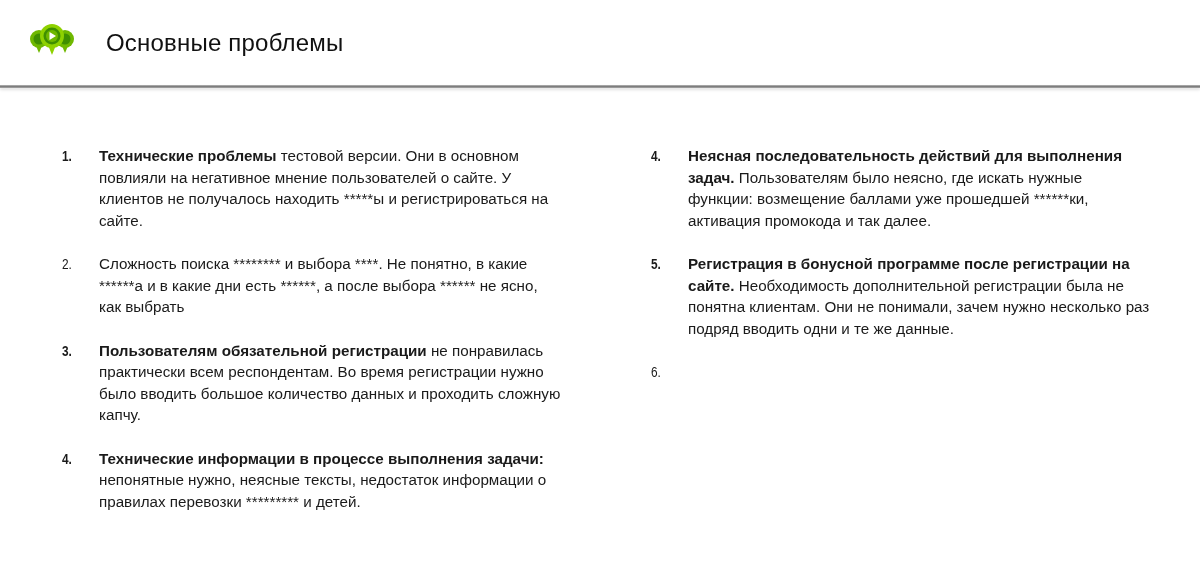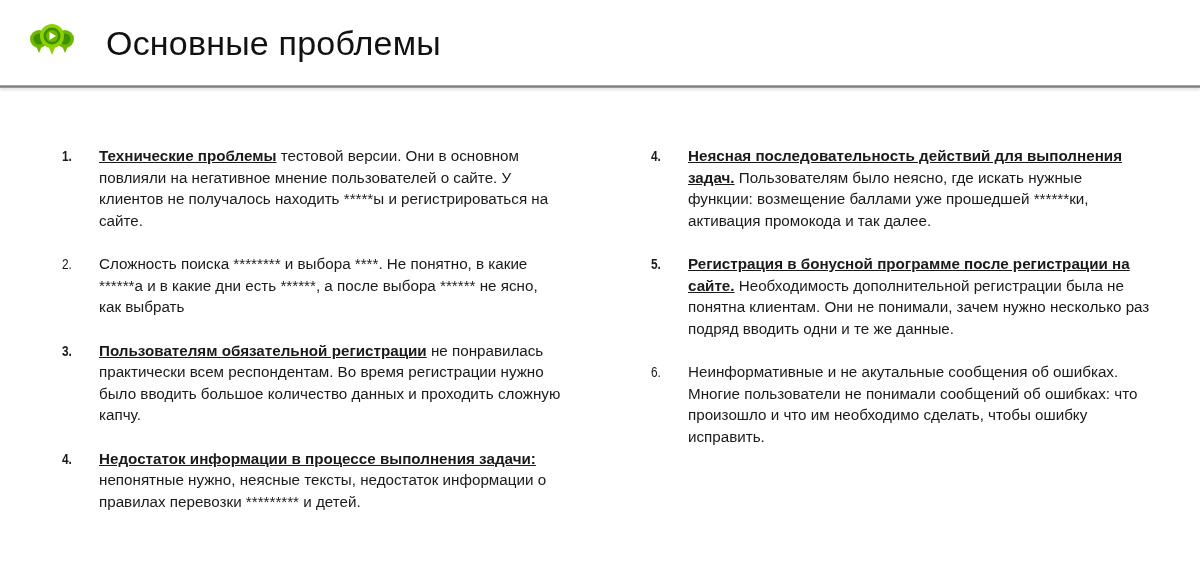--- a/index.html
+++ b/index.html
@@ -34,21 +34,21 @@
       position: absolute;
       left: 28px;
       top: 22px;
       width: 48px;
       height: 36px;
     }
     .page-title {
       position: absolute;
       left: 106px;
       top: 18px;
-      font-size: 34px;
+      font-size: 24px;
       line-height: 50px;
       color: #111111;
       font-weight: normal;
       letter-spacing: 0.2px;
     }
     .col {
       position: absolute;
       top: 145px;
       width: 500px;
     }
@@ -64,21 +64,21 @@
     .item .num {
       position: absolute;
       left: 0;
       top: 0;
       font-family: "Liberation Sans Narrow", "Liberation Sans", sans-serif;
       transform: scaleX(0.78);
       transform-origin: left center;
       color: #1a1a1a;
     }
     .item .num.bold { font-weight: bold; }
-    .item .lead { font-weight: bold; text-decoration: underline; }
+    .item .lead { font-weight: bold; }
     .col-left .item-1 { margin-bottom: 22px; }
     .col-left .item-2 { margin-bottom: 22px; }
     .col-left .item-3 { margin-bottom: 22px; }
     .col-right .item-1 { margin-bottom: 22px; }
     .col-right .item-2 { margin-bottom: 22px; }
   </style>
 </head>
 <body>
 
 <div class="header">
@@ -108,27 +108,27 @@
   <div class="item item-1">
     <span class="num bold">1.</span><span class="lead">Технические проблемы</span><span> тестовой версии. Они в основном повлияли на негативное мнение пользователей о сайте. У клиентов не получалось находить *****ы и регистрироваться на сайте.</span>
   </div>
   <div class="item item-2">
     <span class="num">2.</span><span>Сложность поиска ******** и выбора ****. Не понятно, в какие ******а и в какие дни есть ******, а после выбора ****** не ясно, как выбрать</span>
   </div>
   <div class="item item-3">
     <span class="num bold">3.</span><span class="lead">Пользователям обязательной регистрации</span><span> не понравилась практически всем респондентам. Во время регистрации нужно было вводить большое количество данных и проходить сложную капчу.</span>
   </div>
   <div class="item item-4">
-    <span class="num bold">4.</span><span class="lead">Недостаток информации в процессе выполнения задачи:</span><span> непонятные нужно, неясные тексты, недостаток информации о правилах перевозки ********* и детей.</span>
+    <span class="num bold">4.</span><span class="lead">Технические информации в процессе выполнения задачи:</span><span> непонятные нужно, неясные тексты, недостаток информации о правилах перевозки ********* и детей.</span>
   </div>
 </div>
 
 <div class="col col-right">
   <div class="item item-1">
     <span class="num bold">4.</span><span class="lead">Неясная последовательность действий для выполнения задач.</span><span> Пользователям было неясно, где искать нужные функции: возмещение баллами уже прошедшей ******ки, активация промокода и так далее.</span>
   </div>
   <div class="item item-2">
     <span class="num bold">5.</span><span class="lead">Регистрация в бонусной программе после регистрации на сайте.</span><span> Необходимость дополнительной регистрации была не понятна клиентам. Они не понимали, зачем нужно несколько раз подряд вводить одни и те же данные.</span>
   </div>
   <div class="item item-3">
-    <span class="num">6.</span><span>Неинформативные и не акутальные сообщения об ошибках. Многие пользователи не понимали сообщений об ошибках: что произошло и что им необходимо сделать, чтобы ошибку исправить.</span>
+    <span class="num">6.</span>
   </div>
 </div>
 
 </body></html>

